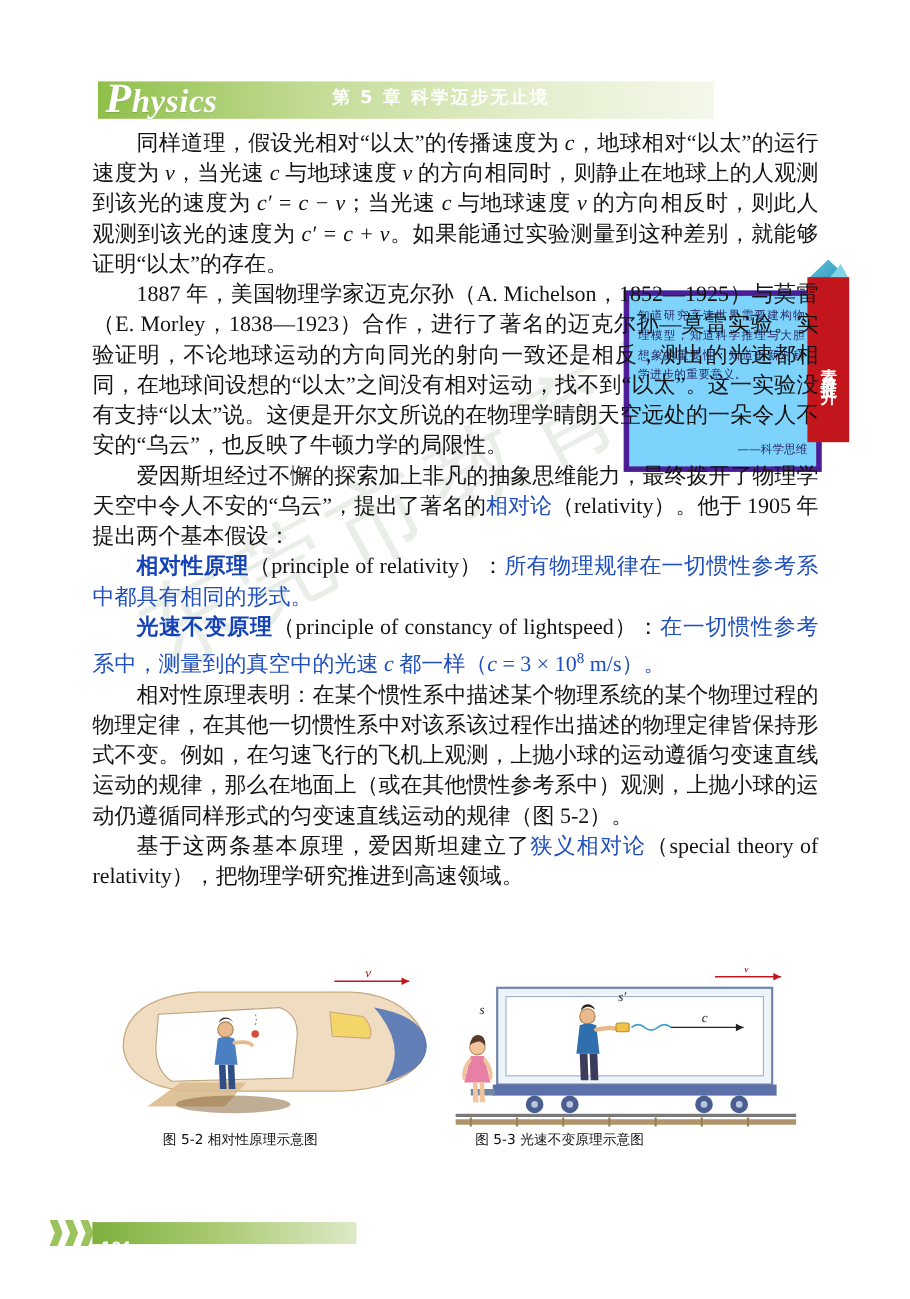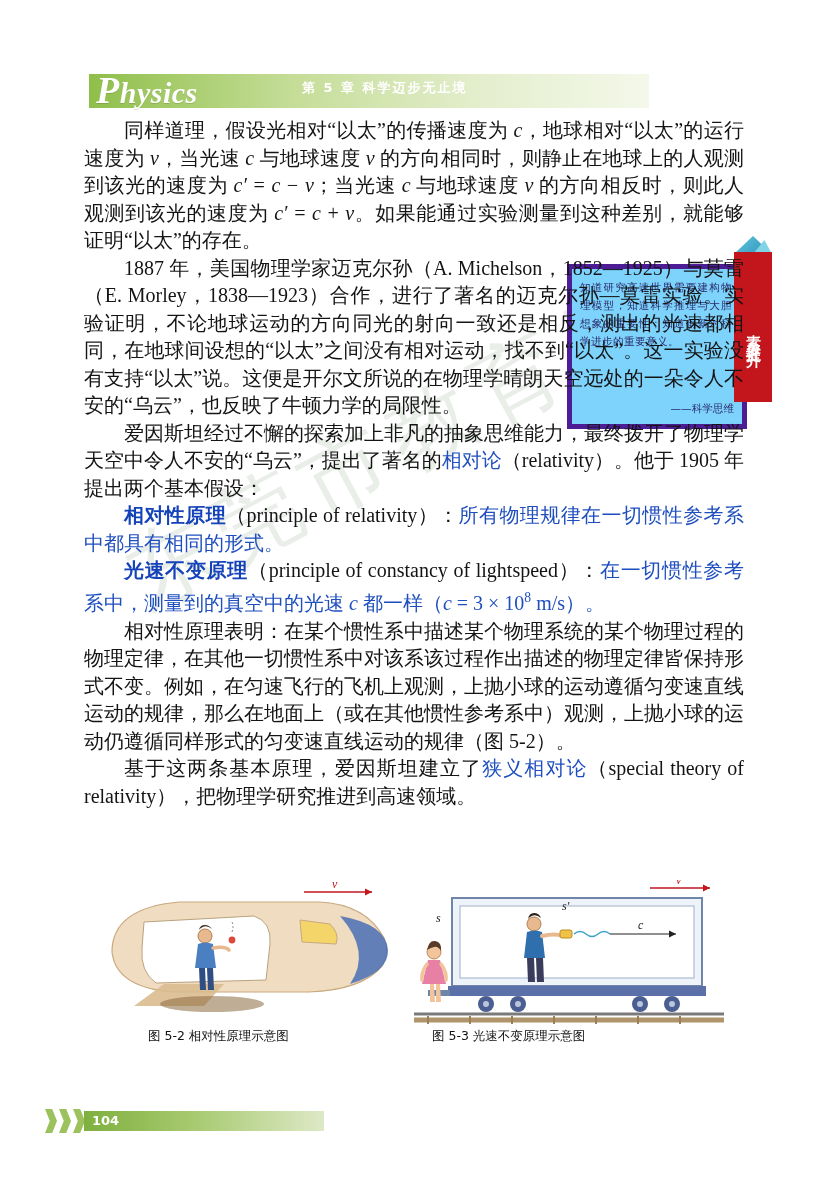--- a/index.html
+++ b/index.html
@@ -23,21 +23,21 @@
     position:absolute;left:52px;top:8px;
     font-family:"Liberation Serif","DejaVu Serif",serif;
     font-style:italic;font-weight:bold;font-size:30px;
     color:#ffffff;letter-spacing:.5px;
     text-shadow:0 1px 0 rgba(0,0,0,.12);
   }
   .logo .cap{font-size:38px;}
   .chapter-label{
     position:absolute;left:258px;top:19px;
     font-family:"DejaVu Sans","Liberation Sans",sans-serif;
-    font-size:13px;color:#ffffff;letter-spacing:2px;
+    font-size:16px;color:#ffffff;letter-spacing:2px;
     font-weight:bold;
   }
 
   
   .content{
     position:absolute;left:84px;top:117px;width:660px;
     font-size:20px;line-height:27.5px;
     text-align:justify;
     color:#141414;
   }
@@ -116,21 +116,21 @@
   .footer-bar{
     position:absolute;left:84px;top:4px;width:240px;height:20px;
     background:linear-gradient(90deg,#7fb03f 0%,#a7c96f 45%,#dde9c6 100%);
   }
   .footer-arrows{position:absolute;left:45px;top:2px;display:flex;gap:2px;}
   .footer-arrows i{
     display:block;width:12px;height:24px;background:#9cc25e;
     clip-path:polygon(0 0,60% 0,100% 50%,60% 100%,0 100%,40% 50%);
   }
   .page-num{
-    position:absolute;left:92px;top:6px;
+    position:absolute;left:92px;top:20px;
     font-family:"DejaVu Sans","Liberation Sans",sans-serif;
     font-size:13px;color:#ffffff;font-weight:bold;
   }
 </style>
 </head>
 <body>
 
 <div class="page">
 
   <div class="header">

